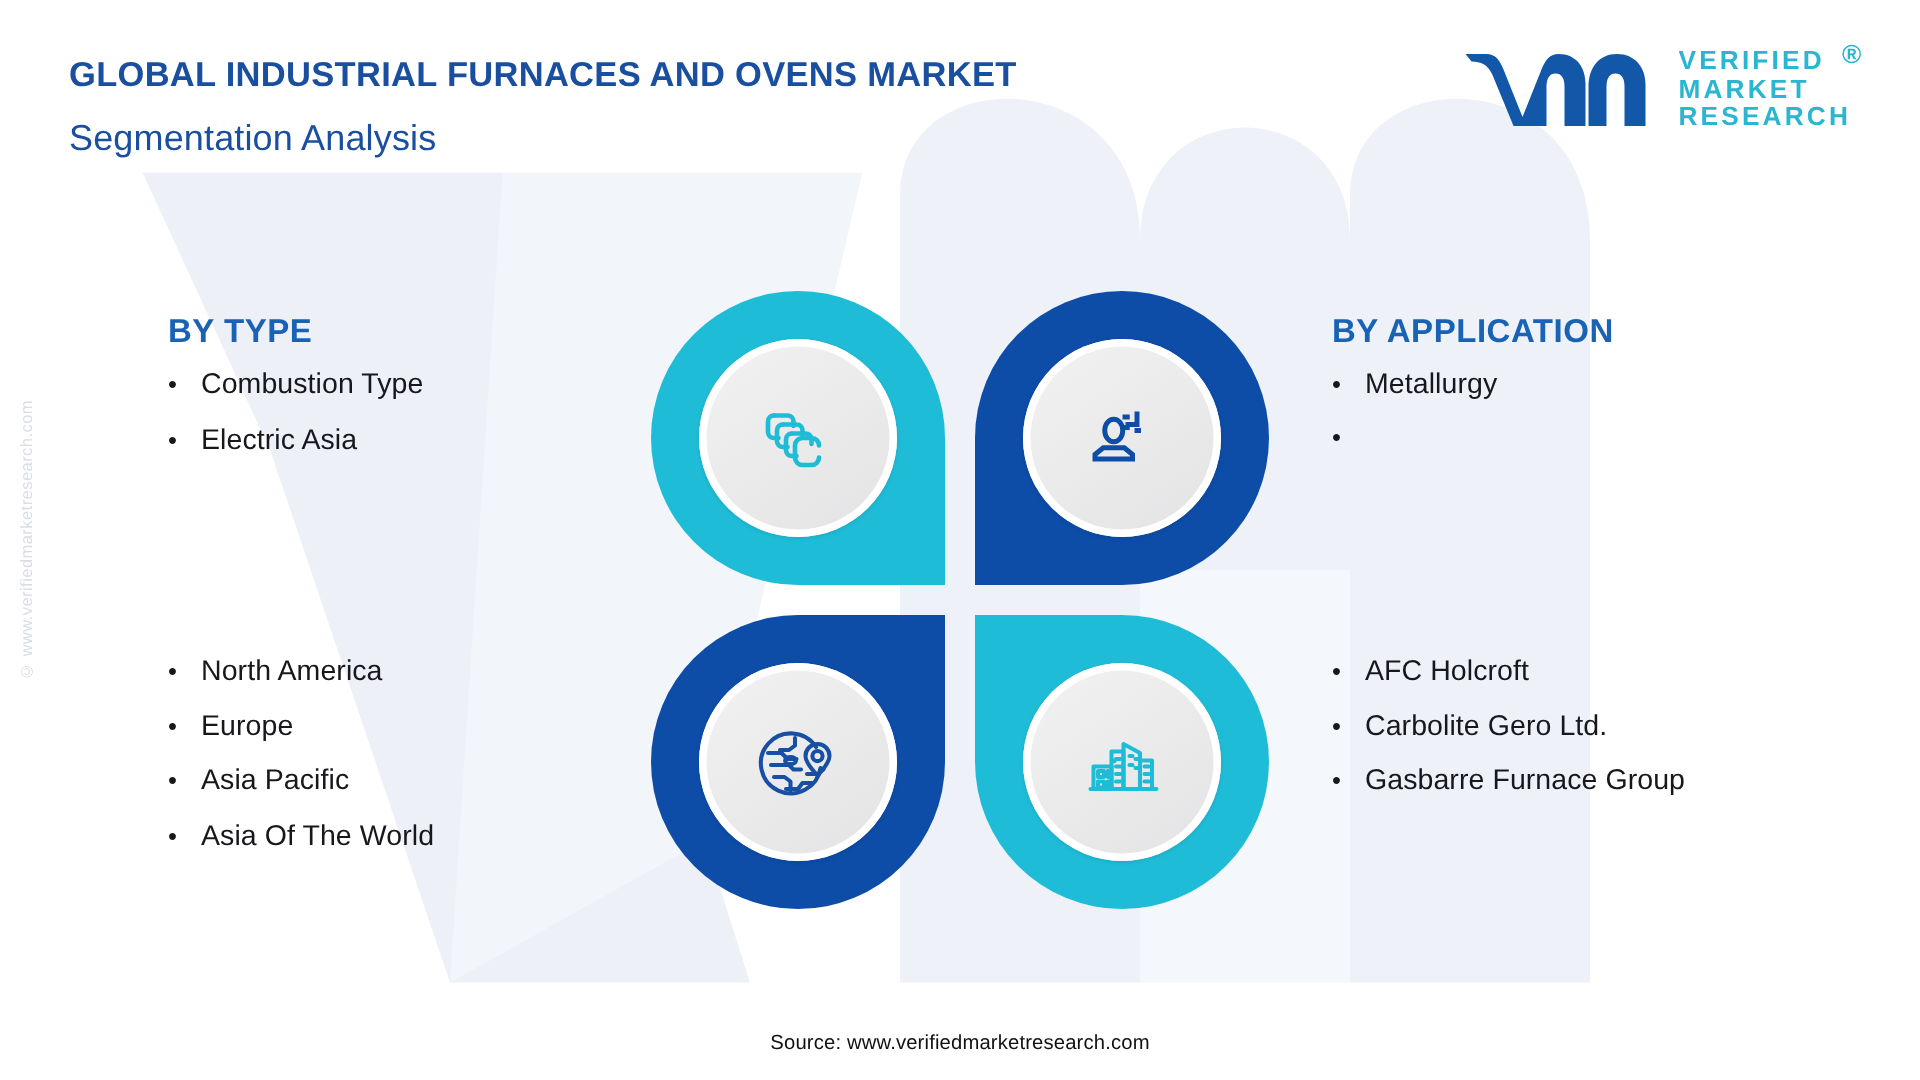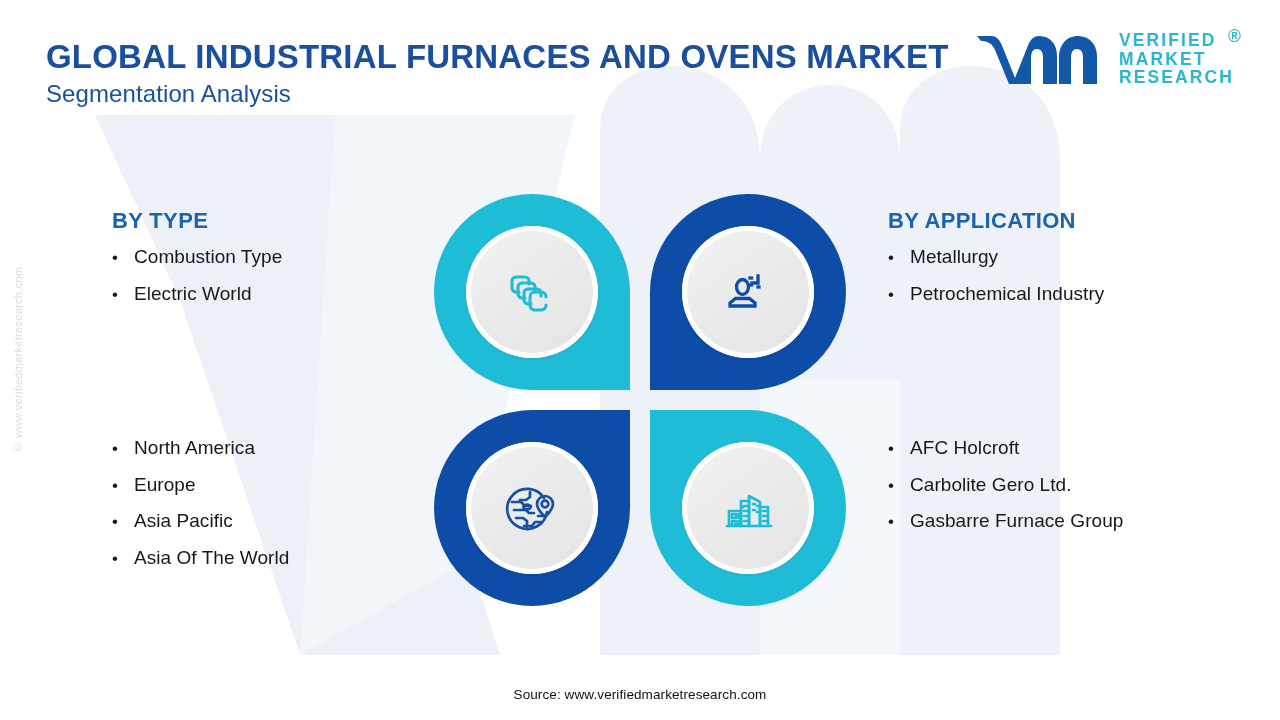--- a/index.html
+++ b/index.html
@@ -23,28 +23,29 @@
     font-size:11px;
     letter-spacing:.3px;
     color:#d9dde4;
     z-index:3;
     white-space:nowrap;
   }
 
   
   .header { position:absolute; left:46px; top:34px; z-index:4; width:930px; }
   .main-title {
-    font-size:33px;
+    font-size:23px;
     font-weight:700;
     color:#1a4fa0;
     letter-spacing:.2px;
     line-height:1.38;
     text-transform:uppercase;
   }
   .subtitle {
+    margin-top:13px;
     font-size:24px;
     font-weight:400;
     color:#1a4fa0;
     letter-spacing:.1px;
   }
 
   
   .logo { position:absolute; right:46px; top:28px; z-index:5; display:flex; align-items:center; gap:14px; }
   .logo-mark { display:block; }
   .logo-text { display:flex; flex-direction:column; line-height:1.08; position:relative; }
@@ -180,35 +181,34 @@
 
 <div class="col" id="col-type">
   <div class="col-heading">BY TYPE</div>
   <ul class="bullets">
     <li>
       <span class="dot">•</span>
       <span>Combustion Type</span>
     </li>
     <li>
       <span class="dot">•</span>
-      <span>Electric World</span>
+      <span>Electric Asia</span>
     </li>
   </ul>
 </div>
 
 <div class="col" id="col-application">
   <div class="col-heading">BY APPLICATION</div>
   <ul class="bullets">
     <li>
       <span class="dot">•</span>
       <span>Metallurgy</span>
     </li>
     <li>
       <span class="dot">•</span>
-      <span>Petrochemical Industry</span>
     </li>
   </ul>
 </div>
 
 <div class="col" id="col-geography">
   <ul class="bullets">
     <li>
       <span class="dot">•</span>
       <span>North America</span>
     </li>

